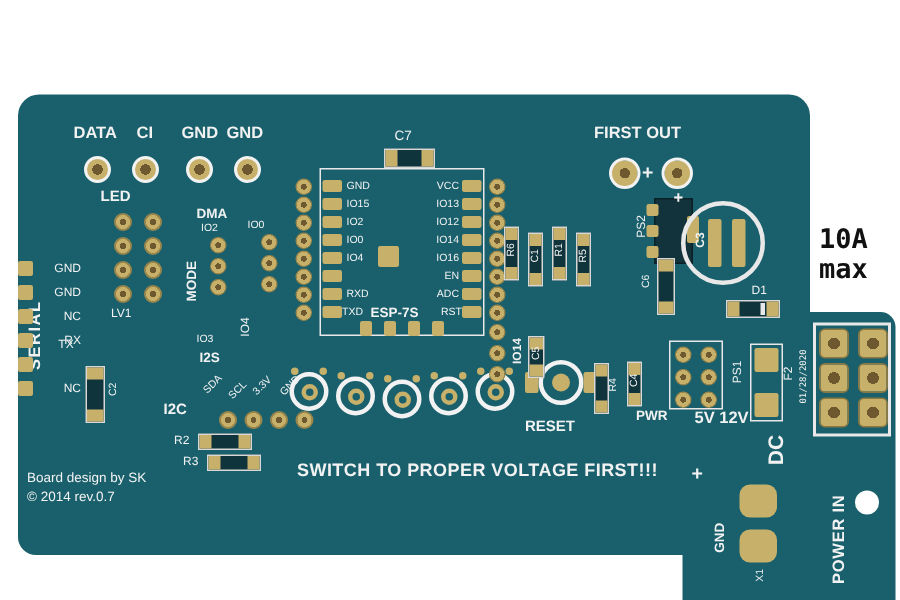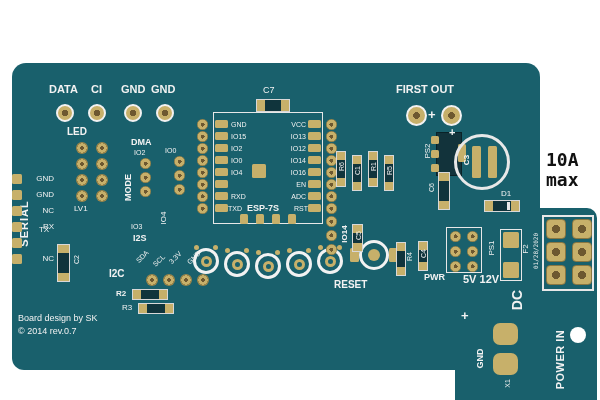--- a/index.html
+++ b/index.html
@@ -174,21 +174,21 @@
     <div class="pad-c p12"></div>
   <div class="pad-c p12"></div>
       <div class="pad-c p12"></div>
       <div class="pad-c p12"></div>
     </div>
   <div class="dg" style="left:135px;top:205px;font-size:7px;">SDA</div>
   <div class="dg" style="left:152px;top:209px;font-size:7px;">SCL</div>
   <div class="dg" style="left:168px;top:206px;font-size:7px;">3.3V</div>
   <div class="dg" style="left:186px;top:206px;font-size:7px;">GND</div>
 
-  <div class="t" style="left:116px;top:242px;font-size:8px;font-weight:bold;">R2</div>
+  <div class="t" style="left:116px;top:242px;font-size:8px;">R2</div>
   <div class="comp-h" style="left:132px;top:241px;width:36px;height:11px;">
       <span></span>
       <span></span>
     </div>
   <div class="t" style="left:122px;top:256px;font-size:8px;">R3</div>
   <div class="comp-h" style="left:138px;top:255px;width:36px;height:11px;">
       <span></span>
       <span></span>
     </div>
 
@@ -238,21 +238,21 @@
       <span class="dl"></span>
       <span class="dr"></span>
       <span class="inner"></span>
     </div>
 
   <div class="reset" style="left:359px;top:192px;">
     <span class="sp" style="left:-12px;"></span>
       <span class="sp" style="right:-12px;"></span>
       <span class="core"></span>
   </div>
-  <div class="t b" style="left:334px;top:232px;font-size:10px;">RESET</div>
+  <div class="t b" style="left:350px;top:232px;font-size:10px;">RESET</div>
 
   <div class="comp-v" style="left:336px;top:103px;width:10px;height:36px;">
       <span></span>
       <span></span>
     </div>
   <div class="vt" style="left:333px;top:115px;width:16px;font-size:7px;">R6</div>
   <div class="comp-v" style="left:352px;top:107px;width:10px;height:36px;">
       <span></span>
       <span></span>
     </div>
@@ -352,16 +352,17 @@
   <div class="t b" style="left:463px;top:226px;font-size:11px;">5V 12V</div>
   <div class="vt b" style="left:504px;top:245px;width:26px;font-size:14px;">DC</div>
   <div class="t b" style="left:461px;top:261px;font-size:13px;">+</div>
   <div class="pill" style="left:493px;top:275px;width:25px;height:22px;"></div>
   <div class="pill" style="left:493px;top:305px;width:25px;height:22px;"></div>
   <div class="vt b" style="left:465px;top:306px;width:30px;font-size:9px;">GND</div>
   <div class="vt" style="left:499px;top:332px;width:16px;font-size:7px;">X1</div>
   <div class="vt b" style="left:524px;top:306px;width:72px;font-size:11px;letter-spacing:.5px;">POWER IN</div>
   <div class="hole" style="left:570px;top:279px;width:16px;height:16px;"></div>
 
+  <div class="t b" style="left:198px;top:259px;font-size:12px;letter-spacing:.3px;">SWITCH TO PROPER VOLTAGE FIRST!!!</div>
   <div class="t" style="left:18px;top:266px;font-size:9px;">Board design by SK</div>
   <div class="t" style="left:18px;top:279px;font-size:9px;">© 2014 rev.0.7</div>
 
 </div>
 
 </body></html>

